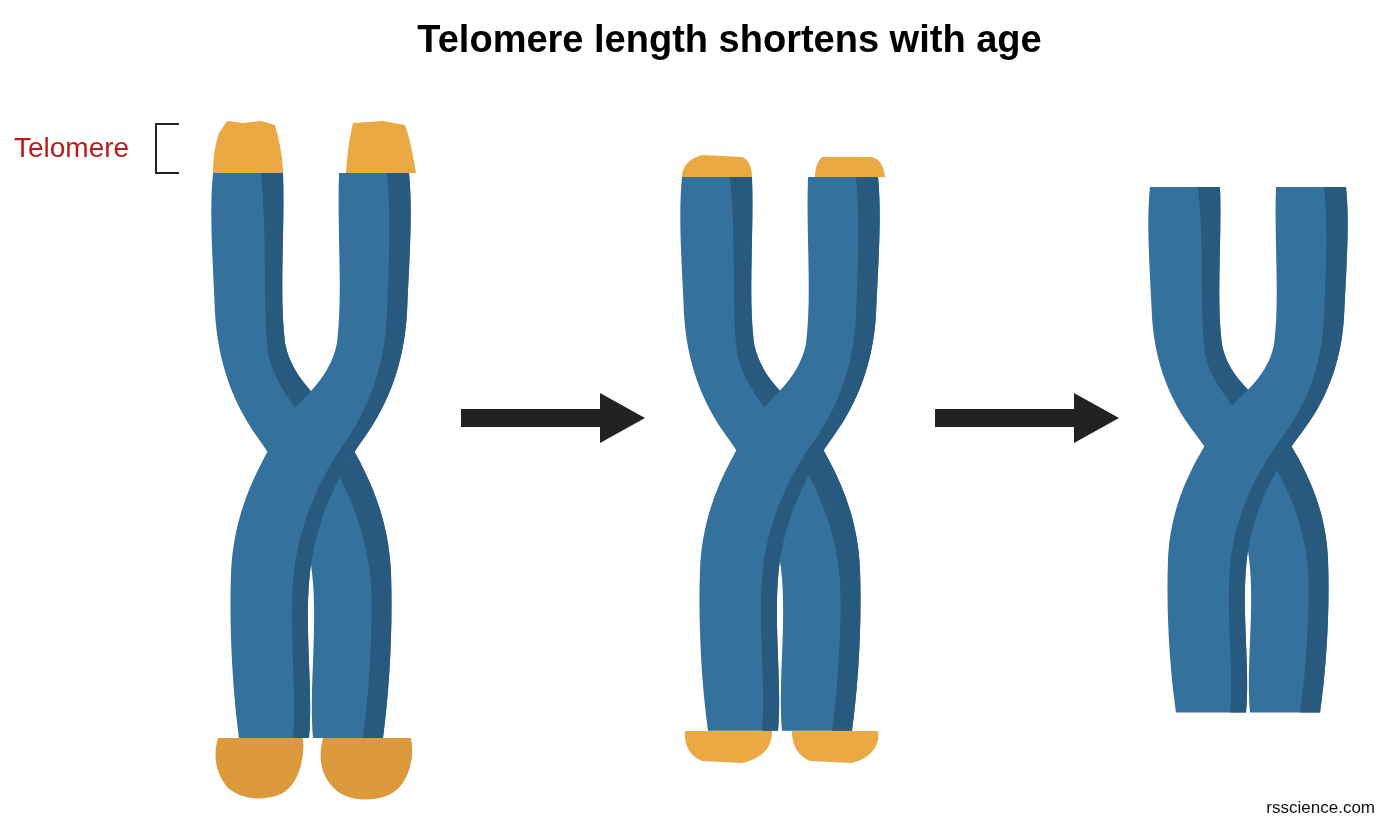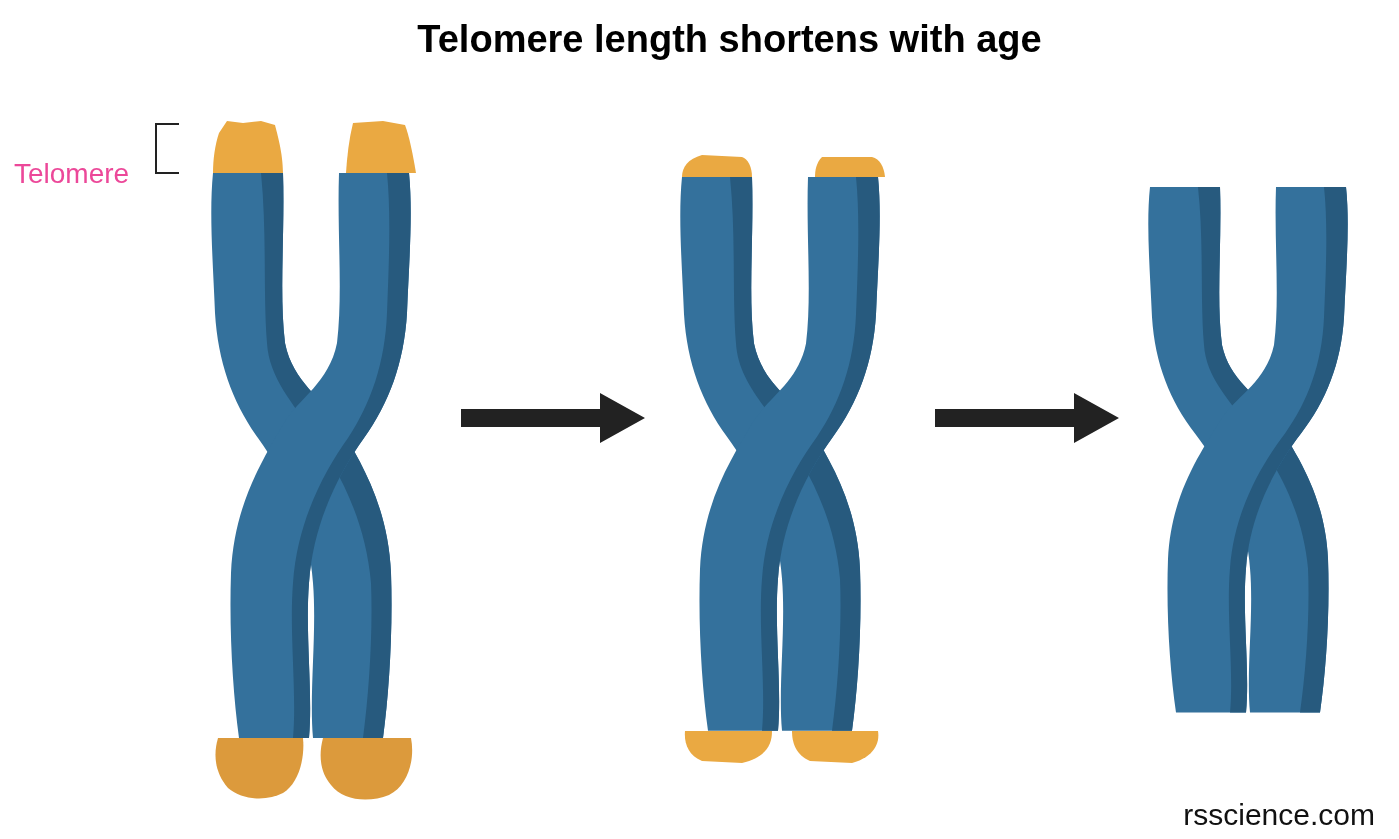--- a/index.html
+++ b/index.html
@@ -1,20 +1,20 @@
 <!DOCTYPE html>
 <html><head>
 <meta charset="utf-8">
 <style>
   html, body { margin:0; padding:0; background:#ffffff; }
   body { width:1399px; height:839px; position:relative; overflow:hidden; font-family:"Liberation Sans", sans-serif; }
   .title { position:absolute; left:0; width:1459px; top:18px; text-align:center; font-size:38px; font-weight:bold; color:#000; }
-  .label { position:absolute; left:14px; top:132px; font-size:28px; color:#ec4899;margin-top:26px; }
+  .label { position:absolute; left:14px; top:132px; font-size:28px; color:#b91c1c; }
   .bracket { position:absolute; left:155px; top:123px; width:24px; height:51px; border:2px solid #222; border-right:none; box-sizing:border-box; }
-  .credit { position:absolute; right:24px; top:798px; font-size:30px; color:#111; }
+  .credit { position:absolute; right:24px; top:798px; font-size:17px; color:#111; }
   svg.stage { position:absolute; left:0; top:0; }
 </style>
 </head>
 <body>
 
 <div class="title">Telomere length shortens with age</div>
 <div class="label">Telomere</div>
 <div class="bracket"></div>
 <div class="credit">rsscience.com</div>
 

